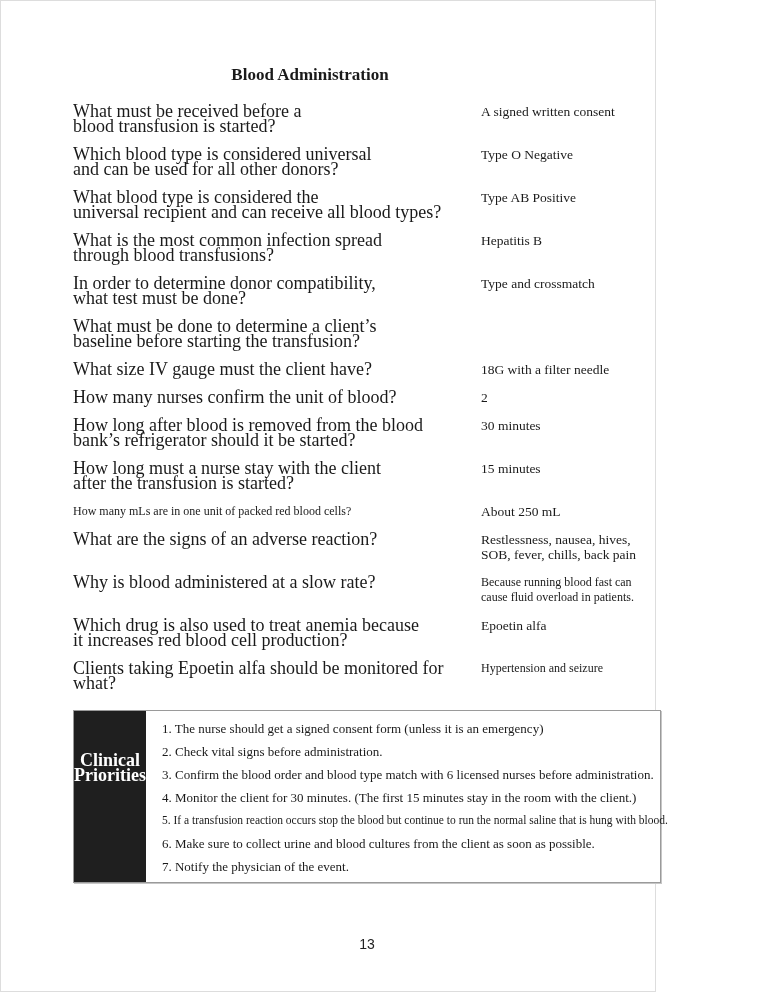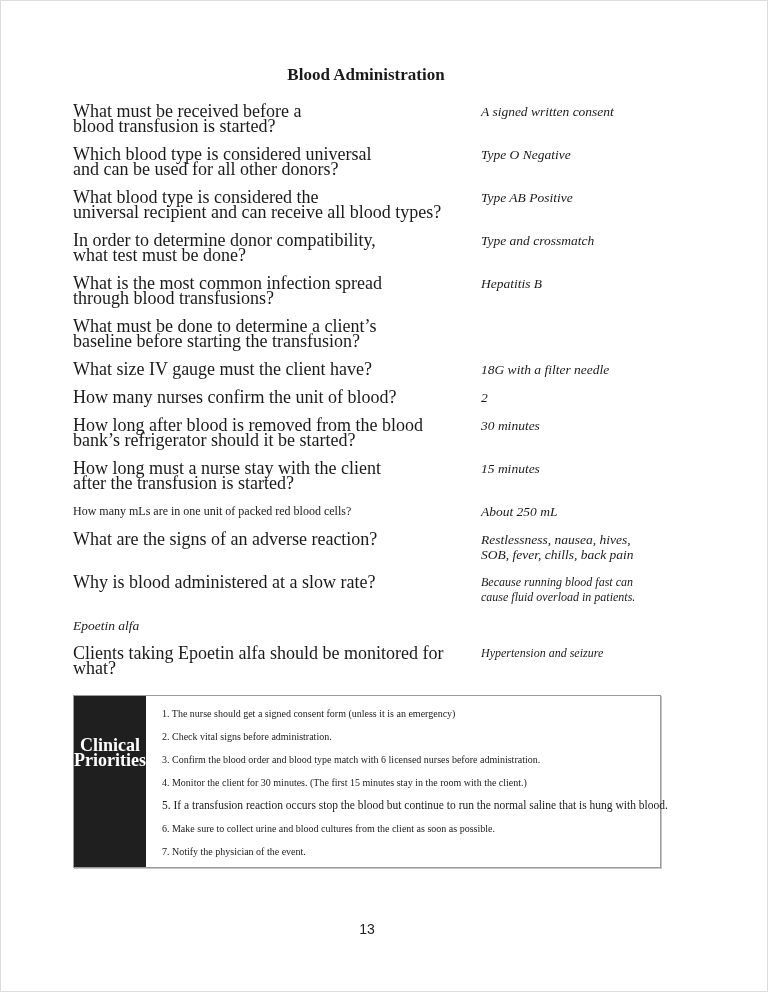--- a/index.html
+++ b/index.html
@@ -5,21 +5,21 @@
   :root{
     --text:#1a1a1a;
     --label-bg:#1f1f1f;
     --label-text:#ffffff;
     --box-border:#9a9a9a;
     --page-bg:#ffffff;
   }
   *{ box-sizing:border-box; }
   html,body{ margin:0; padding:0; background:#fff; }
   .page{
-    width:768px; height:992px;
+    width:656px; height:992px;
     background:var(--page-bg);
     border:1px solid #dddddd;
     padding:64px 108px 0 72px;
     font-family:"Liberation Serif","DejaVu Serif",serif;
     color:var(--text);
     position:relative;
   }
   .title{
     font-size:17px; font-weight:bold;
     text-align:center;
@@ -36,21 +36,20 @@
     width:408px;
     font-size:18px;
     line-height:15px;
     white-space:pre-line;
   }
   .qa-a{
     flex:1;
     font-size:13.5px;
     line-height:15px;
     white-space:pre-line;
-    font-style:italic;
   }
   .small{ font-size:12px; }
   .priorities{
     margin-top:19px;
     width:588px;
     min-height:169px;
     border:1px solid var(--box-border);
     box-shadow:1px 1px 0 #c6c6c6;
     display:flex;
     align-items:stretch;
@@ -65,21 +64,21 @@
     line-height:15px;
     text-align:center;
     white-space:pre-line;
     padding-top:42px;
   }
   .priorities-items{
     flex:1;
     padding:10px 6px 8px 16px;
   }
   .priority-item{
-    font-size:10px;
+    font-size:13px;
     line-height:15px;
     margin-bottom:8px;
     white-space:nowrap;
   }
   .priority-item:last-child{ margin-bottom:0; }
   .priority-item.small{ font-size:11.5px; }
   .footer{
     margin-top:53px;
     width:588px;
     text-align:center;
@@ -109,32 +108,32 @@
     <div class="qa-a">Type O Negative</div>
   </div>
 
   <div class="qa-row">
     <div class="qa-q">What blood type is considered the
 universal recipient and can receive all blood types?</div>
     <div class="qa-a">Type AB Positive</div>
   </div>
 
   <div class="qa-row">
+    <div class="qa-q">What is the most common infection spread
+through blood transfusions?</div>
+    <div class="qa-a">Hepatitis B</div>
+  </div>
+
+  <div class="qa-row">
     <div class="qa-q">In order to determine donor compatibility,
 what test must be done?</div>
     <div class="qa-a">Type and crossmatch</div>
   </div>
 
   <div class="qa-row">
-    <div class="qa-q">What is the most common infection spread
-through blood transfusions?</div>
-    <div class="qa-a">Hepatitis B</div>
-  </div>
-
-  <div class="qa-row">
     <div class="qa-q">What must be done to determine a client’s
 baseline before starting the transfusion?</div>
   </div>
 
   <div class="qa-row">
     <div class="qa-q">What size IV gauge must the client have?</div>
     <div class="qa-a">18G with a filter needle</div>
   </div>
 
   <div class="qa-row">
@@ -165,20 +164,22 @@
 SOB, fever, chills, back pain</div>
   </div>
 
   <div class="qa-row">
     <div class="qa-q">Why is blood administered at a slow rate?</div>
     <div class="qa-a small">Because running blood fast can
 cause fluid overload in patients.</div>
   </div>
 
   <div class="qa-row">
+    <div class="qa-q">Which drug is also used to treat anemia because
+it increases red blood cell production?</div>
     <div class="qa-a">Epoetin alfa</div>
   </div>
 
   <div class="qa-row">
     <div class="qa-q">Clients taking Epoetin alfa should be monitored for what?</div>
     <div class="qa-a small">Hypertension and seizure</div>
   </div>
 </div>
 
   <div class="priorities">

